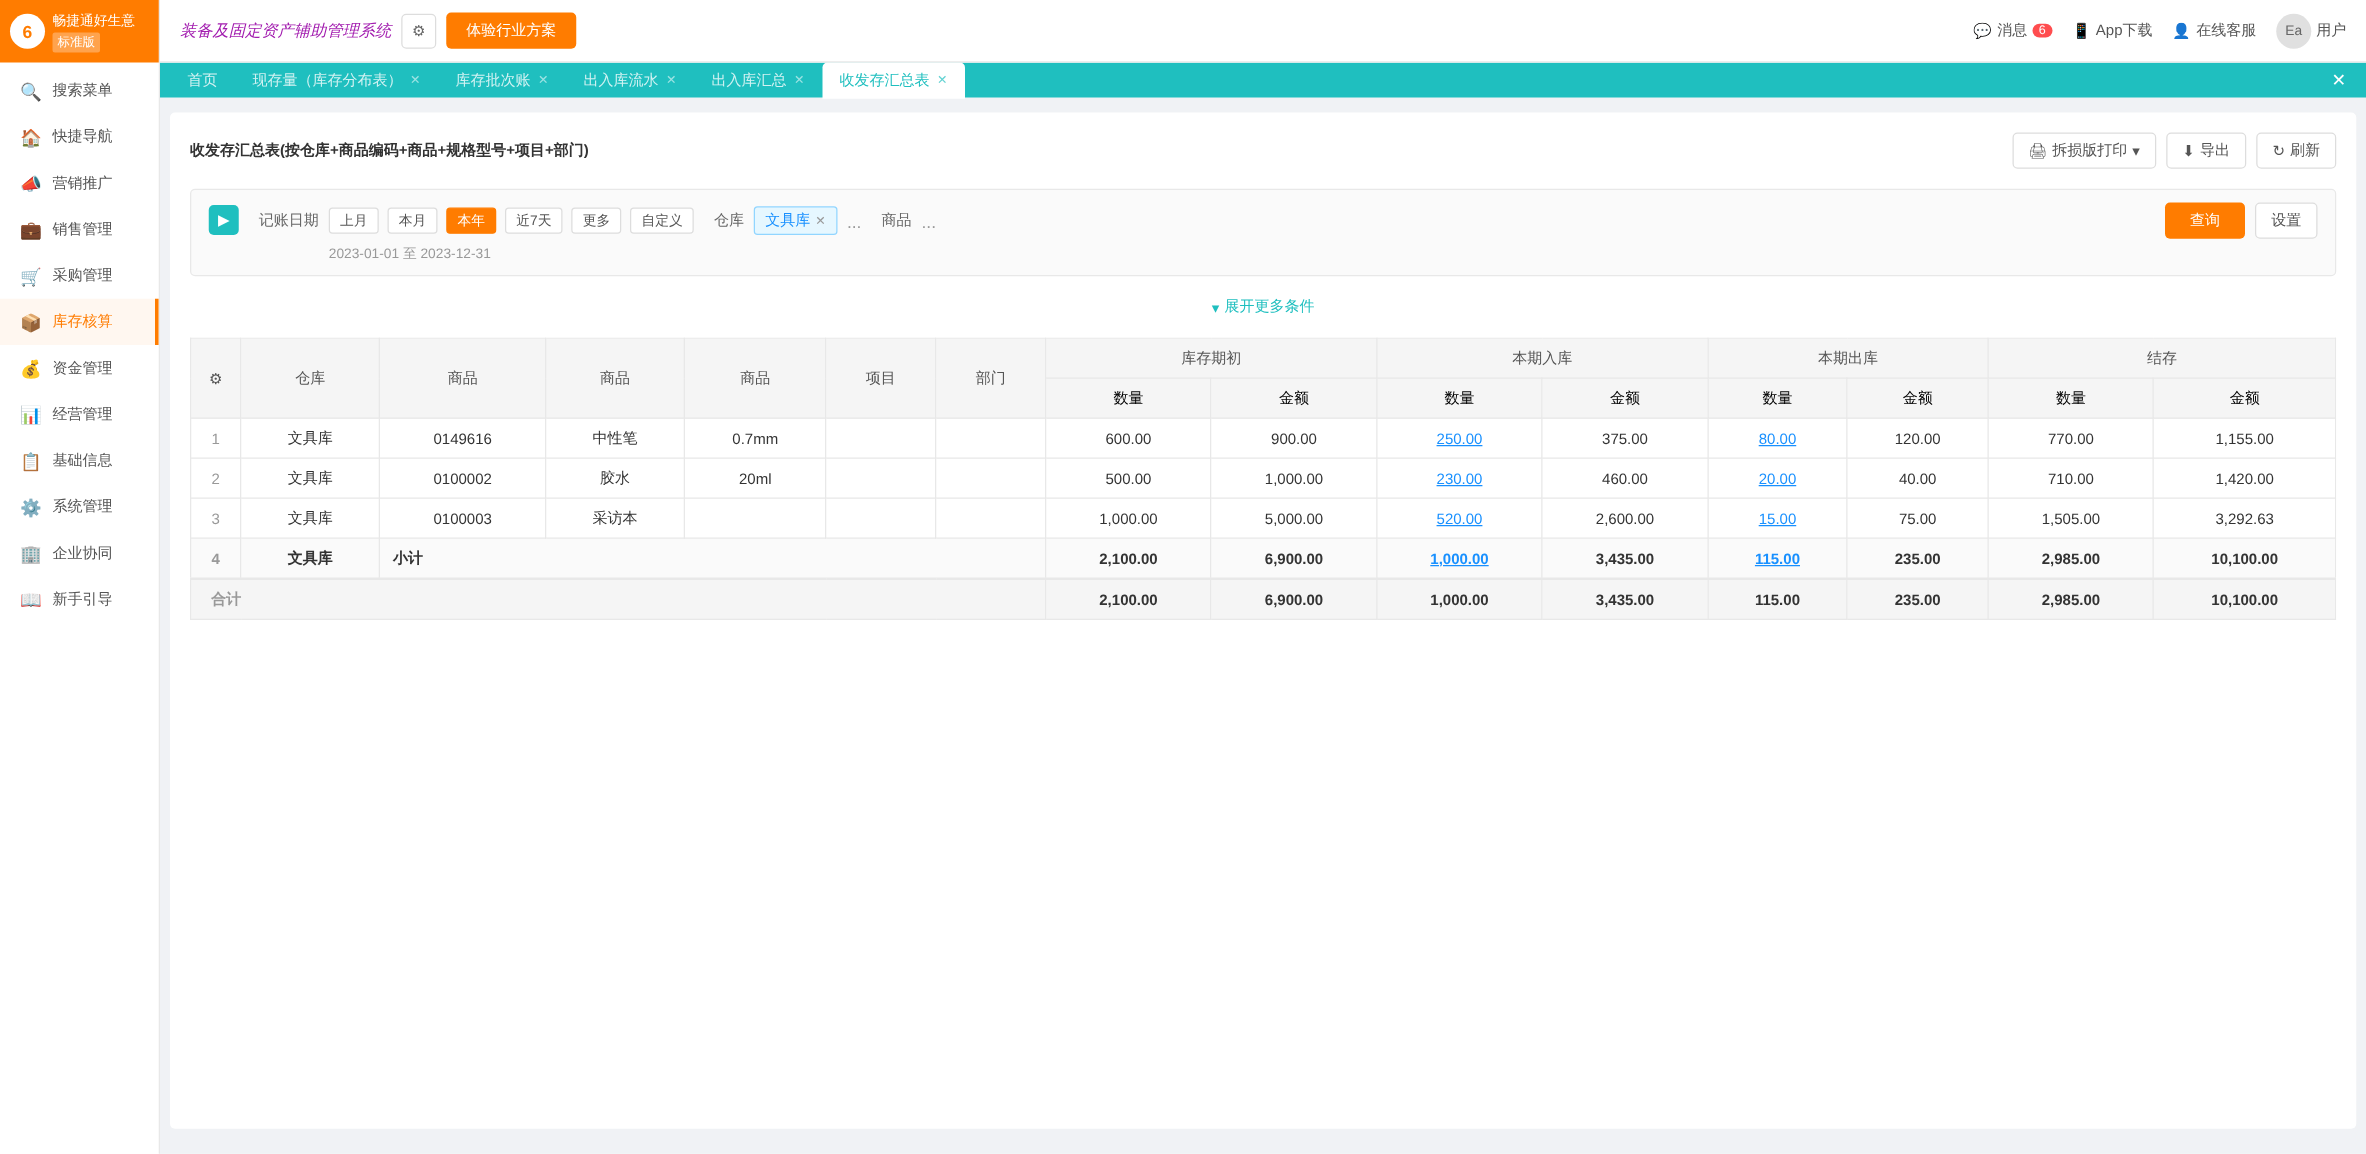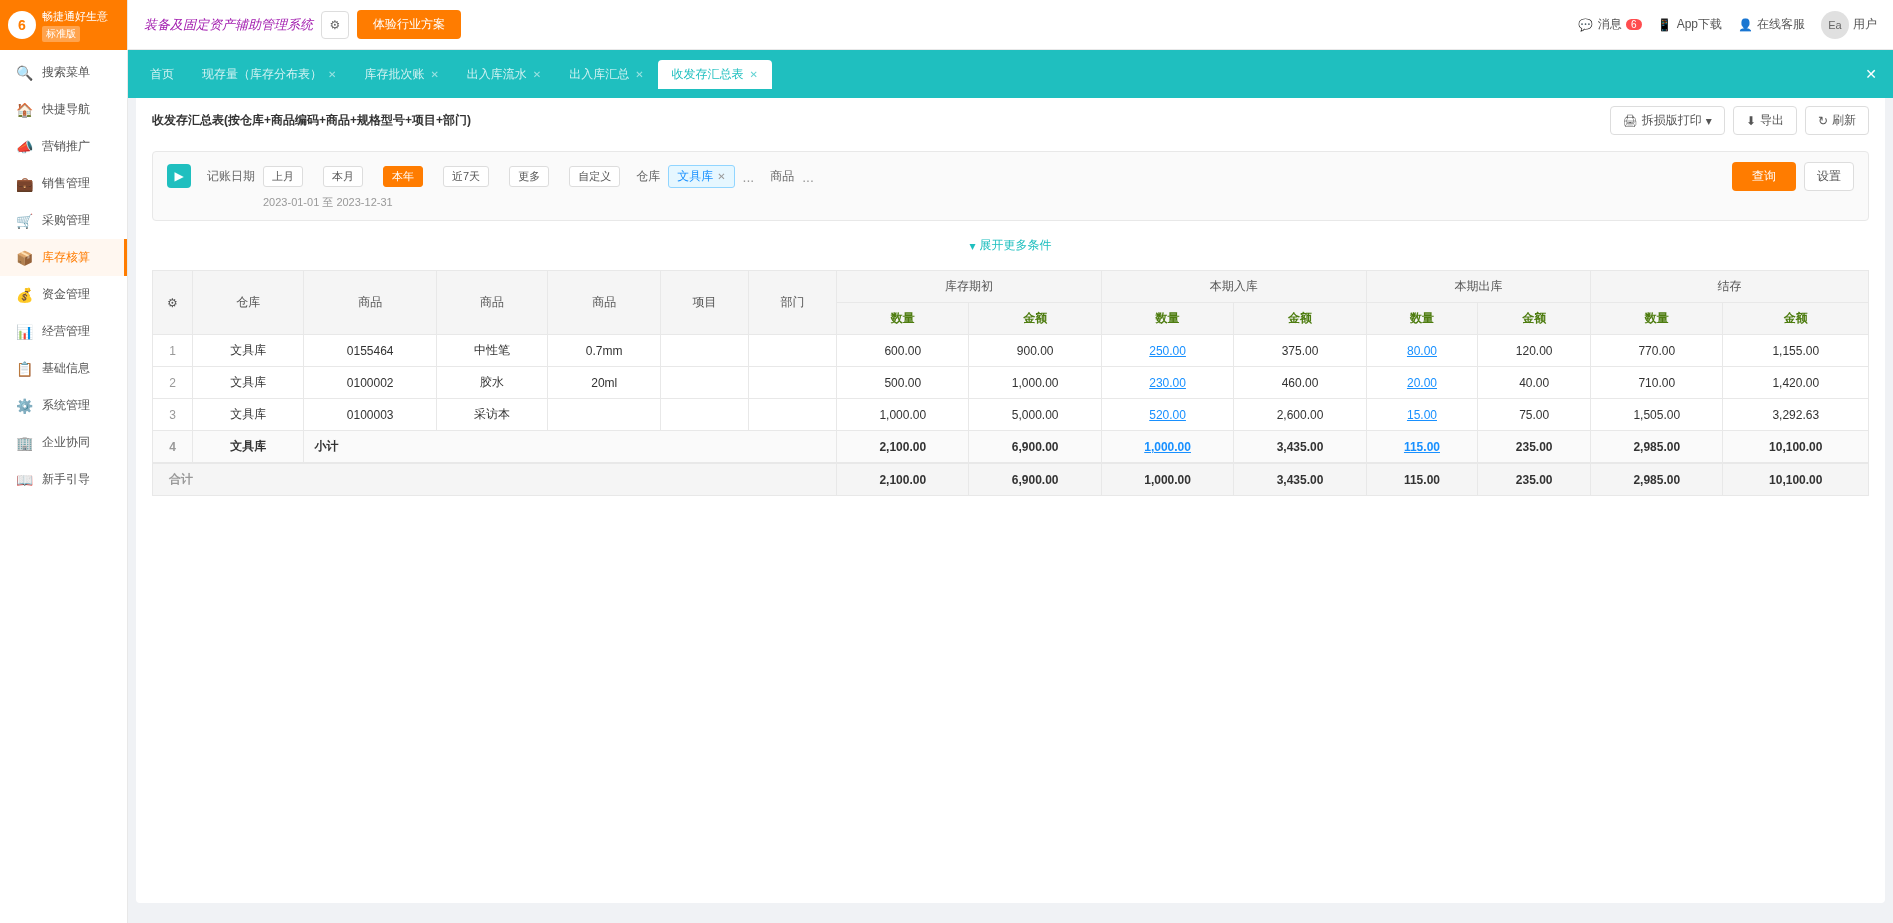--- a/index.html
+++ b/index.html
@@ -45,21 +45,21 @@
       background: #ff7c00; color: #fff; border: none; padding: 6px 16px;
       border-radius: 4px; cursor: pointer; font-size: 12px;
     }
     .topbar-right { display: flex; align-items: center; gap: 16px; }
     .topbar-action { display: flex; align-items: center; gap: 4px; cursor: pointer; color: #555; font-size: 12px; }
     .badge { background: #ff4d4f; color: #fff; border-radius: 10px; padding: 0 4px; font-size: 10px; min-width: 16px; text-align: center; }
     .user-avatar { width: 28px; height: 28px; background: #e0e0e0; border-radius: 50%; display: flex; align-items: center; justify-content: center; font-size: 11px; color: #666; }
 
     
     .tabbar {
-      position: fixed; top: 50px; left: 128px; right: 0; height: 48px;
+      position: fixed; top: 50px; left: 128px; right: 0; height: 28px;
       background: #1fbfbf; display: flex; align-items: center; z-index: 98;
       padding: 0 8px;
     }
     .tab {
       display: flex; align-items: center; gap: 6px; padding: 6px 14px;
       cursor: pointer; color: rgba(255,255,255,0.8); font-size: 12px;
       border-radius: 4px 4px 0 0; transition: all 0.2s; white-space: nowrap;
     }
     .tab.active { background: #fff; color: #1fbfbf; font-weight: 500; }
     .tab-close { font-size: 10px; opacity: 0.7; }
@@ -95,21 +95,21 @@
       background: #fafafa;
     }
     .filter-toggle {
       width: 24px; height: 24px; background: #1fbfbf; border-radius: 4px;
       display: flex; align-items: center; justify-content: center;
       color: #fff; cursor: pointer; flex-shrink: 0; font-size: 12px; margin-top: 2px;
     }
     .filter-row { display: flex; flex-wrap: wrap; gap: 16px; flex: 1; align-items: center; }
     .filter-group { display: flex; align-items: center; gap: 8px; }
     .filter-label { color: #666; font-size: 12px; white-space: nowrap; }
-    .date-btns { display: flex; gap: 20px; }
+    .date-btns { display: flex; gap: 7px; }
     .date-btn {
       padding: 2px 8px; border: 1px solid #ddd; border-radius: 3px;
       cursor: pointer; font-size: 11px; background: #fff; color: #555;
     }
     .date-btn.active { background: #ff7c00; color: #fff; border-color: #ff7c00; }
     .date-range { font-size: 11px; color: #999; margin-top: 4px; }
     .warehouse-tag {
       display: flex; align-items: center; gap: 4px; padding: 2px 8px;
       background: #e6f7ff; border: 1px solid #91d5ff; border-radius: 3px; font-size: 12px; color: #1890ff;
     }
@@ -133,21 +133,21 @@
     .data-table {
       width: 100%; border-collapse: collapse; font-size: 12px;
     }
     .data-table th, .data-table td {
       border: 1px solid #e8e8e8; padding: 7px 10px; text-align: center;
     }
     .data-table thead tr:first-child th {
       background: #f5f5f5; color: #555; font-weight: 500;
     }
     .data-table thead tr:last-child th {
-      background: #f5f5f5; color: #4d7c0f; font-weight: 700;
+      background: #f5f5f5; color: #000000; font-weight: 400;
     }
     .data-table td:first-child { color: #999; width: 40px; }
     .num-link { color: #1890ff; text-decoration: underline; cursor: pointer; }
     .subtotal-row td { font-weight: bold; background: #fafafa; }
     .subtotal-row td:nth-child(2) { color: #333; }
 
     .settings-icon-cell {
       width: 36px; background: #f5f5f5;
     }
   </style>
@@ -366,21 +366,21 @@
             <th>数量</th>
             <th>金额</th>
             <th>数量</th>
             <th>金额</th>
           </tr>
         </thead>
         <tbody id="table-body">
         <tr>
       <td>1</td>
       <td>文具库</td>
-      <td>0155464</td>
+      <td>0149616</td>
       <td>中性笔</td>
       <td>0.7mm</td>
       <td></td>
       <td></td>
       <td>600.00</td>
       <td>900.00</td>
       <td><span class="num-link">250.00</span></td>
       <td>375.00</td>
       <td><span class="num-link">80.00</span></td>
       <td>120.00</td>

